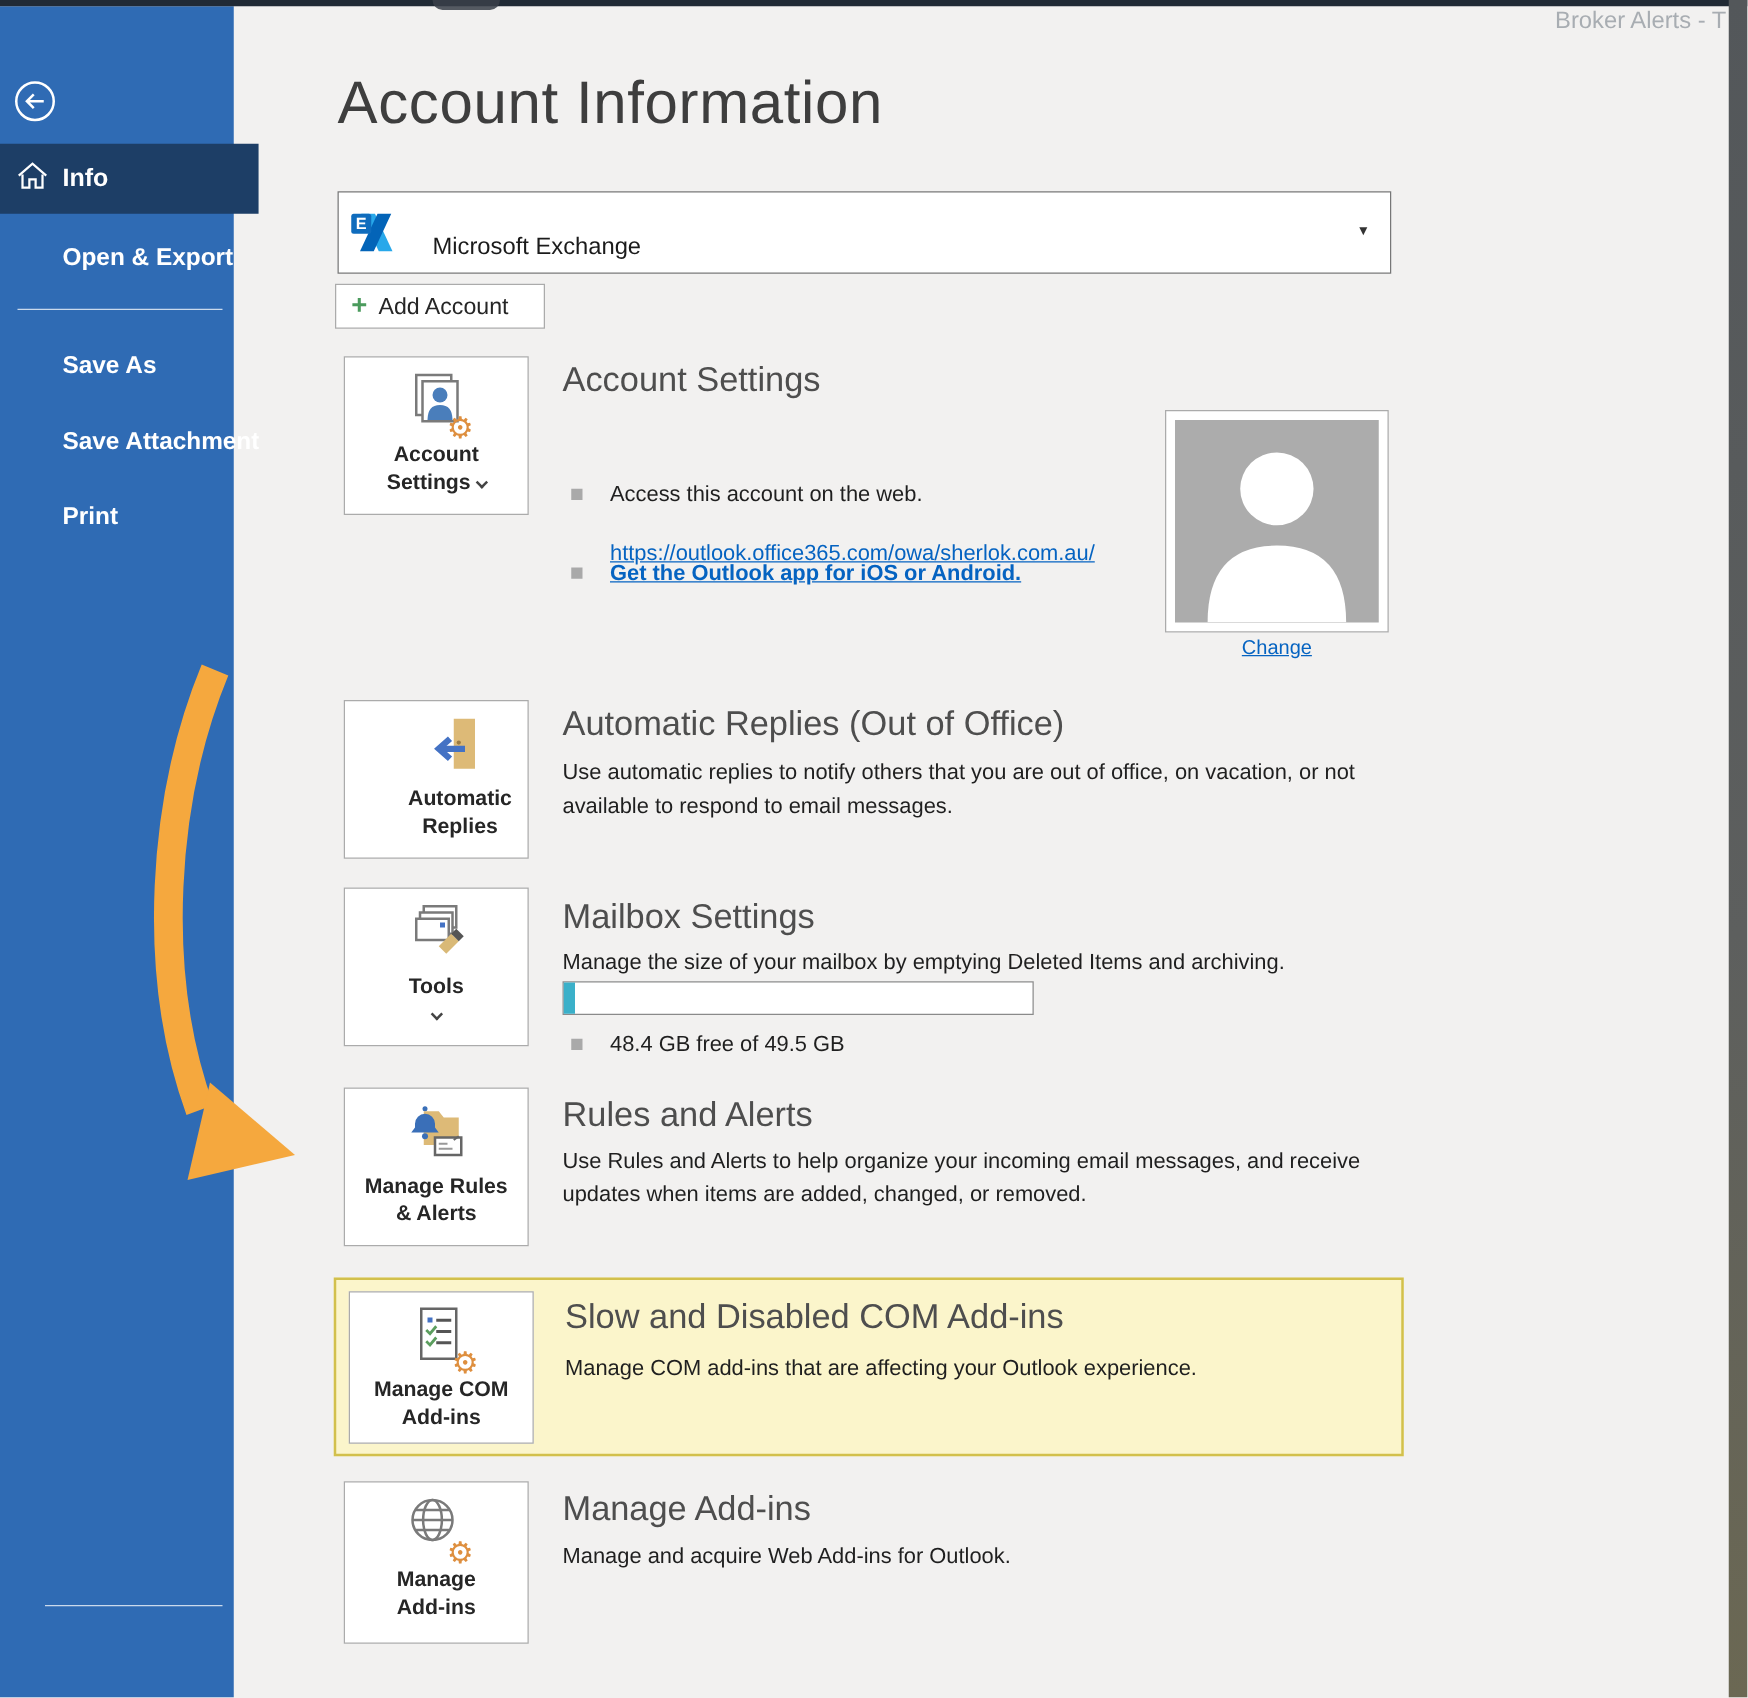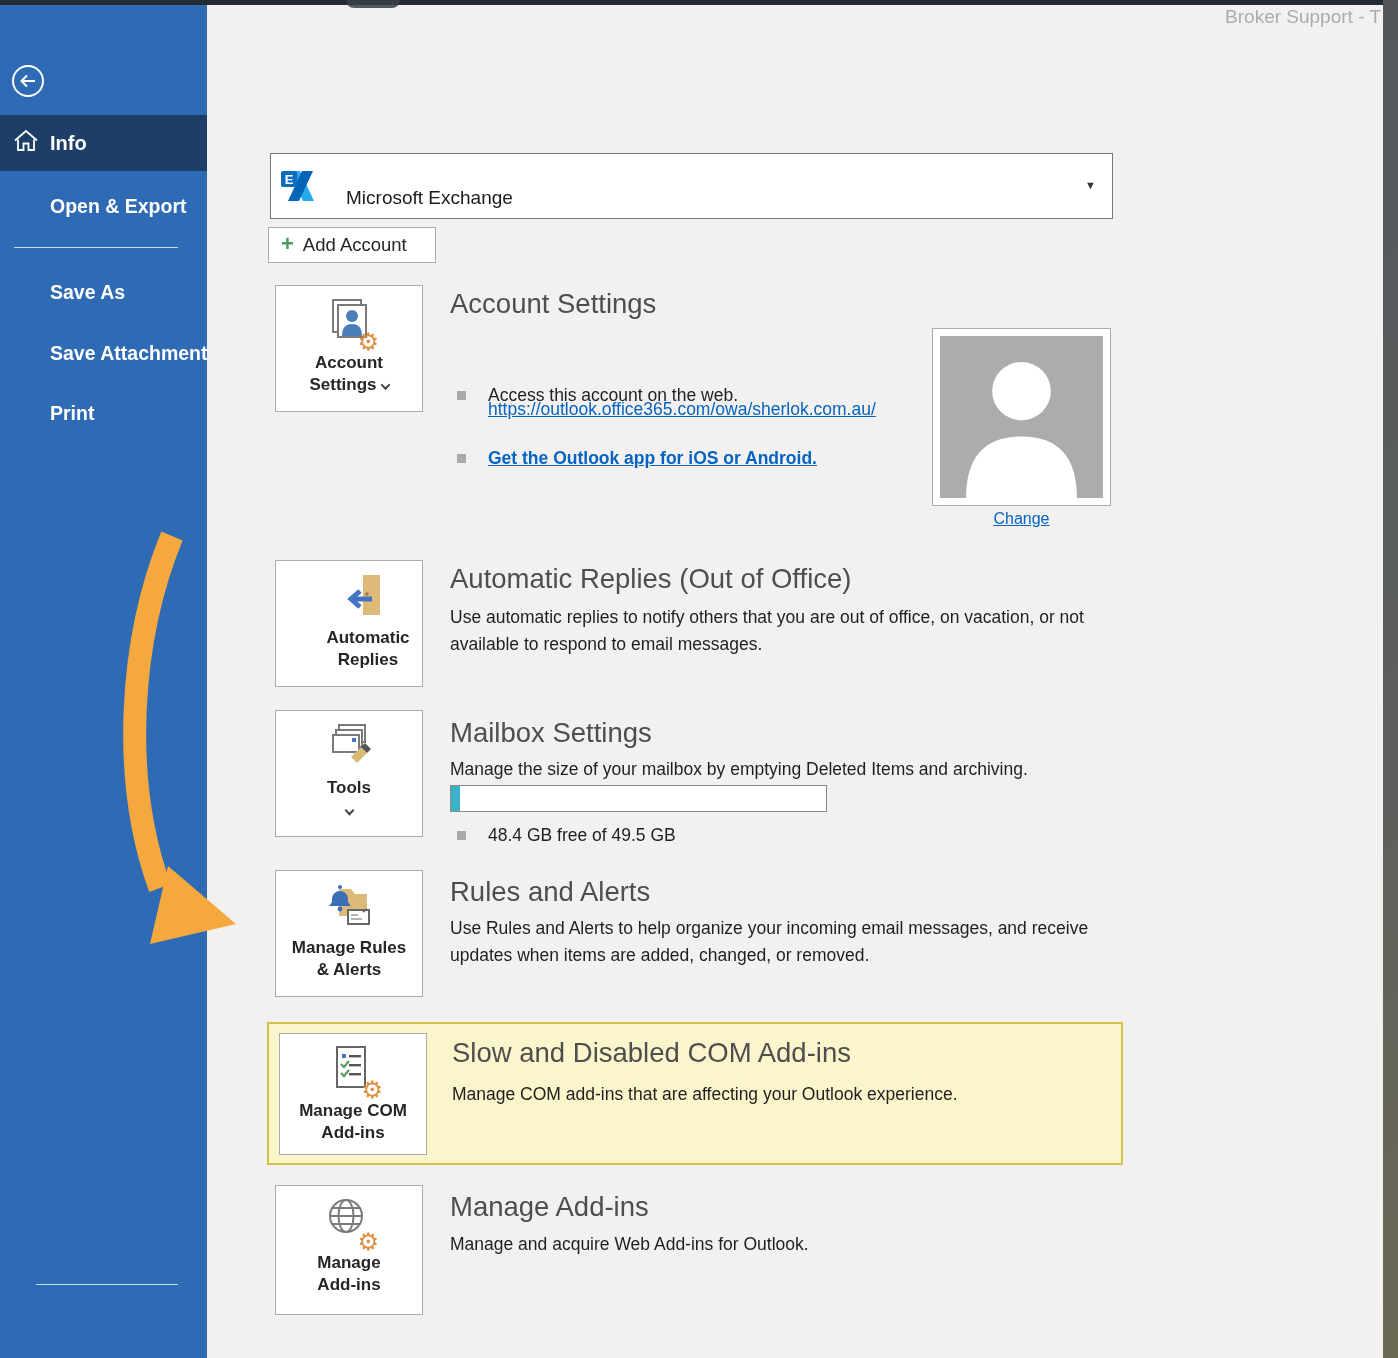--- a/index.html
+++ b/index.html
@@ -8,21 +8,21 @@
   .screen { position:relative; width:1398px; height:1358px; }
 
   
   .top-strip { position:absolute; left:0; top:0; width:1398px; height:5px; background:#212A35; z-index:6; }
   .top-blob { position:absolute; left:346px; top:0; width:54px; height:8px; background:#3A4049; border-radius:0 0 8px 8px; opacity:.85; z-index:7; }
   .right-strip { position:absolute; right:0; top:0; width:15px; height:1358px; z-index:6;
     background:linear-gradient(#53575A, #5D5F5E 55%, #6B6853); }
   .window-title { position:absolute; top:6px; right:17px; font-size:19px; color:#A8ADB2; z-index:7; }
 
   
-  .sidebar { position:absolute; left:0; top:5px; width:207px; height:1353px; background:#2F6BB4; }
+  .sidebar { position:absolute; left:0; top:5px; width:187px; height:1353px; background:#2F6BB4; }
   .back-btn { position:absolute; left:11px; top:59px; width:34px; height:34px; cursor:pointer; }
   .nav-selected { position:absolute; left:0; top:110px; width:207px; height:56px; background:#1D3E66;
     display:flex; align-items:center; cursor:pointer; }
   .nav-selected .home { margin-left:13px; }
   .nav-selected .lbl { margin-left:11px; color:#fff; font-size:20px; font-weight:600; }
   .nav-item { position:absolute; left:50px; color:#fff; font-size:19.5px; font-weight:600; cursor:pointer; white-space:nowrap; }
   .sb-divider { position:absolute; height:1px; background:rgba(255,255,255,.75); }
 
   
   .main { position:absolute; left:207px; top:5px; width:1176px; height:1353px; background:#F2F1F0; }
@@ -70,21 +70,21 @@
 
   .arrow-overlay { position:absolute; left:118px; top:528px; width:130px; height:425px; z-index:10; pointer-events:none; }
 </style>
 </head>
 <body>
 
 <div class="screen">
 
   <div class="top-strip"></div>
   <div class="top-blob"></div>
-  <div class="window-title">Broker Support - T</div>
+  <div class="window-title">Broker Alerts - T</div>
   <div class="right-strip"></div>
 
   <aside class="sidebar">
     <div class="back-btn">
       <span>
         <svg width="34" height="34" viewBox="0 0 34 34">
           <circle cx="17" cy="17" r="15" fill="none" stroke="#fff" stroke-width="2"></circle>
           <path d="M24 17 H11 M16 11.5 L10.5 17 L16 22.5" fill="none" stroke="#fff" stroke-width="2"></path>
         </svg>
       </span>
@@ -103,20 +103,21 @@
     <div class="nav-item" style="top:190px;">Open &amp; Export</div>
     <div class="sb-divider" style="left:14px; top:242px; width:164px;"></div>
     <div class="nav-item" style="top:276px;">Save As</div>
     <div class="nav-item" style="top:337px;">Save Attachments</div>
     <div class="nav-item" style="top:397px;">Print</div>
     <div class="sb-divider" style="left:36px; top:1279px; width:142px;"></div>
     <div class="nav-item" style="top:1386px;">Office Account</div>
   </aside>
 
   <main class="main">
+    <h1 class="page-title">Account Information</h1>
 
     <div class="acct-dropdown">
       <span class="exch">
         <svg width="44" height="44" viewBox="0 0 44 44">
           <path d="M10 7 L21 7 L35 37 L24 37 Z" fill="#28A8EA"></path>
           <path d="M34 7 L23 7 L9 37 L20 37 Z" fill="#0364B8"></path>
           <rect x="2" y="7" width="16" height="16" rx="2" fill="#0F6CBD"></rect>
           <text x="10" y="19.5" font-size="13" font-weight="bold" fill="#fff" text-anchor="middle">E</text>
         </svg>
       </span>
@@ -137,21 +138,21 @@
           <circle cx="29" cy="20" r="6" fill="#4A7EBB"></circle>
           <path d="M19 40 Q19 28 29 28 Q39 28 39 40 Z" fill="#4A7EBB"></path>
         </svg>
         <span class="gear">⚙</span>
       </span>
       <div class="lbl"><span>Account Settings</span><span class="chev"></span></div>
     </div>
     <h2 class="sec-h" style="top:283px;">Account Settings</h2>
     <span class="bullet" style="left:250px; top:386px;"></span>
     <span class="blt-txt" style="top:380px;">Access this account on the web.</span>
-    <span class="blt-txt lnk" style="top:394px;">https://outlook.office365.com/owa/sherlok.com.au/</span>
+    <span class="blt-txt lnk" style="top:427px;">https://outlook.office365.com/owa/sherlok.com.au/</span>
     <span class="bullet" style="left:250px; top:449px;"></span>
     <span class="blt-txt lnk" style="top:443px; font-weight:600;">Get the Outlook app for iOS or Android.</span>
 
     <div class="avatar">
       <div class="ph">
         <svg width="100%" height="100%" viewBox="0 0 100 100" preserveAspectRatio="none">
           <circle cx="50" cy="34" r="18" fill="#fff"></circle>
           <path d="M16 100 Q16 62 50 62 Q84 62 84 100 Z" fill="#fff"></path>
         </svg>
       </div>

